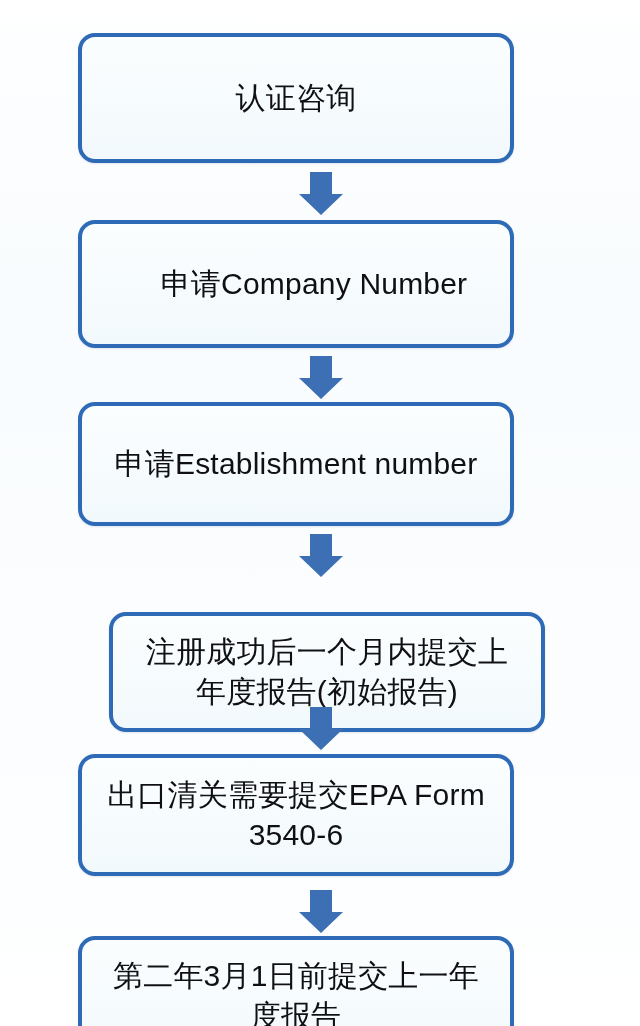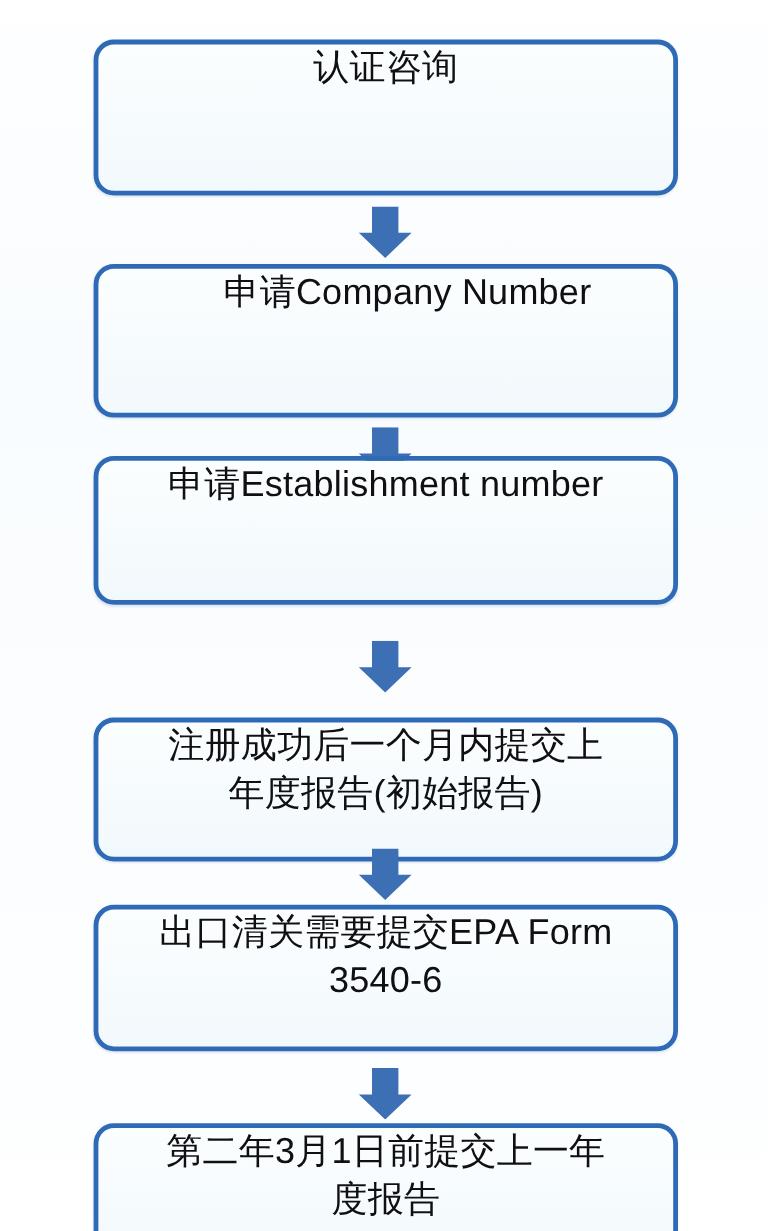--- a/index.html
+++ b/index.html
@@ -34,27 +34,27 @@
     position: absolute;
     left: 0;
     top: 0;
     width: 640px;
   }
 
   
   .node {
     position: absolute;
     left: 78px;
-    width: 487px;
+    width: 436px;
     box-sizing: border-box;
     border: 4px solid #2e6ab5;
     border-radius: 17px;
     background: linear-gradient(180deg, #fbfeff 0%, #f6fbfd 55%, #f2f9fc 100%);
     display: flex;
-    align-items: flex-start;
+    align-items: center;
     justify-content: center;
     box-shadow: 0 1px 2px rgba(110,140,175,0.20);
   }
 
   .node-label {
     display: block;
     width: 100%;
     text-align: center;
     color: #101014;
     font-size: 30px;
@@ -98,31 +98,31 @@
     <div class="node" style="top:220px; height:128px;padding-left:36px;">
       <span class="node-label">申请Company Number</span>
     </div>
 
     <div class="arrow" style="top:356px;">
       <svg viewBox="0 0 44 43" xmlns="http://www.w3.org/2000/svg">
         <polygon points="11,0 33,0 33,22 44,22 22,43 0,22 11,22" fill="#3d6fb5"></polygon>
       </svg>
     </div>
 
-    <div class="node" style="top:380px; height:124px;">
+    <div class="node" style="top:402px; height:124px;">
       <span class="node-label">申请Establishment number</span>
     </div>
 
     <div class="arrow" style="top:534px;">
       <svg viewBox="0 0 44 43" xmlns="http://www.w3.org/2000/svg">
         <polygon points="11,0 33,0 33,22 44,22 22,43 0,22 11,22" fill="#3d6fb5"></polygon>
       </svg>
     </div>
 
-    <div class="node" style="top:598px; height:120px;">
+    <div class="node" style="top:612px; height:120px;margin-left:31px;">
       <span class="node-label">注册成功后一个月内提交上
 年度报告(初始报告)</span>
     </div>
 
     <div class="arrow" style="top:707px;">
       <svg viewBox="0 0 44 43" xmlns="http://www.w3.org/2000/svg">
         <polygon points="11,0 33,0 33,22 44,22 22,43 0,22 11,22" fill="#3d6fb5"></polygon>
       </svg>
     </div>
 

